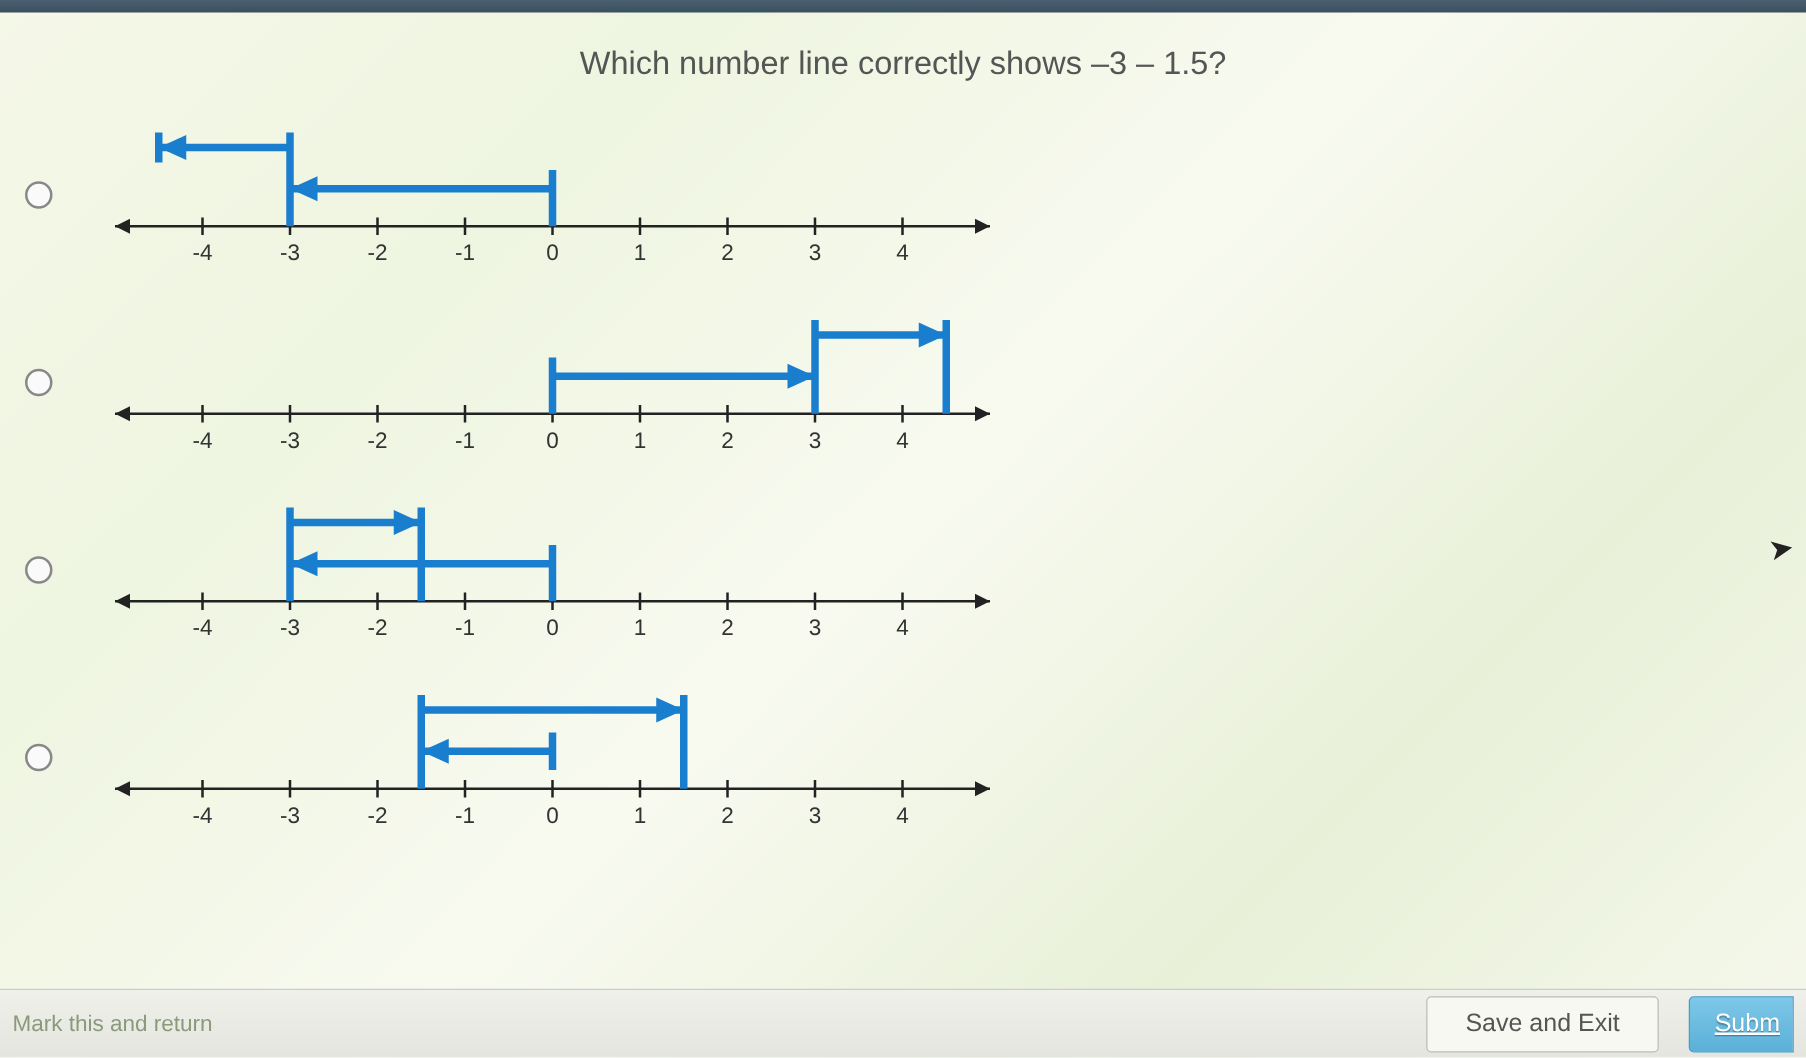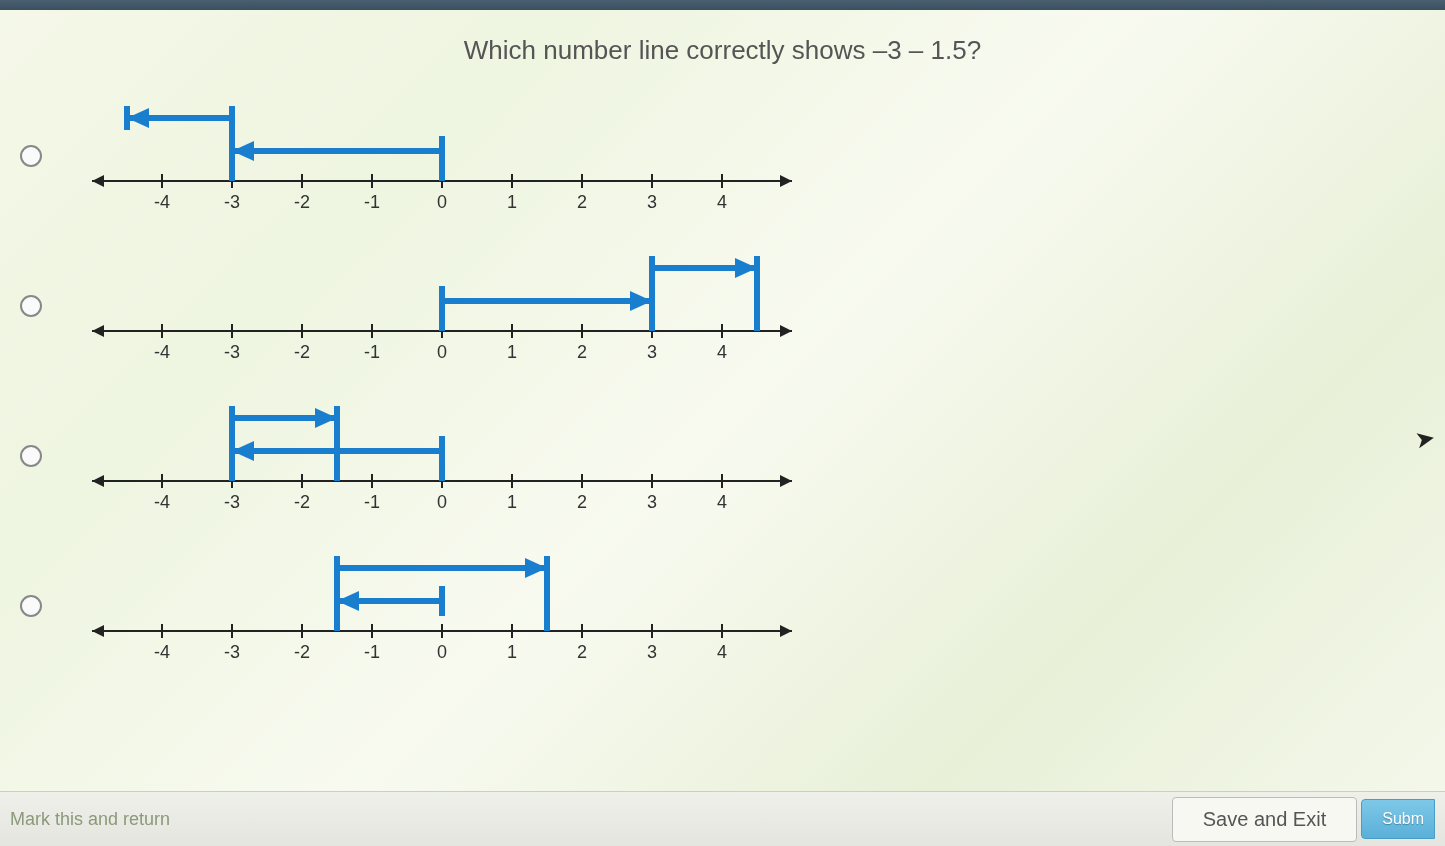--- a/index.html
+++ b/index.html
@@ -68,21 +68,21 @@
     font-size: 18px;
     flex: 1;
   }
   .btn-save {
     background: #f8f8f2;
     border: 1px solid #bbb;
     border-radius: 4px;
     padding: 10px 30px;
     font-size: 20px;
     color: #555;
-    margin-right: 4px;
+    margin-right: 24px;
     cursor: pointer;
   }
   .btn-next {
     background: linear-gradient(to bottom, #7ec8e8, #5ab0d8);
     border: 1px solid #4a9cc8;
     border-radius: 4px 0 0 4px;
     padding: 10px 50px 10px 30px;
     font-size: 20px;
     color: #fff;
     text-shadow: 0 1px 1px rgba(0,0,0,0.3);
@@ -91,24 +91,25 @@
     margin-right: 40px;
     clip-path: polygon(0 0, 85% 0, 100% 50%, 85% 100%, 0 100%);
     width: 180px;
     text-align: center;
   }
   .btn-sub {
     background: linear-gradient(to bottom, #7ec8e8, #5ab0d8);
     border: 1px solid #4a9cc8;
     border-radius: 4px 0 0 4px;
     padding: 10px 10px 10px 20px;
-    font-size: 16px;
+    font-size: 20px;
     color: #fff;
     text-shadow: 0 1px 1px rgba(0,0,0,0.3);
     cursor: pointer;
+    text-decoration: underline;
   }
   .cursor {
     position: absolute;
     left: 1415px;
     top: 425px;
     font-size: 24px;
     color: #222;
     transform: rotate(-10deg);
   }
 </style>

